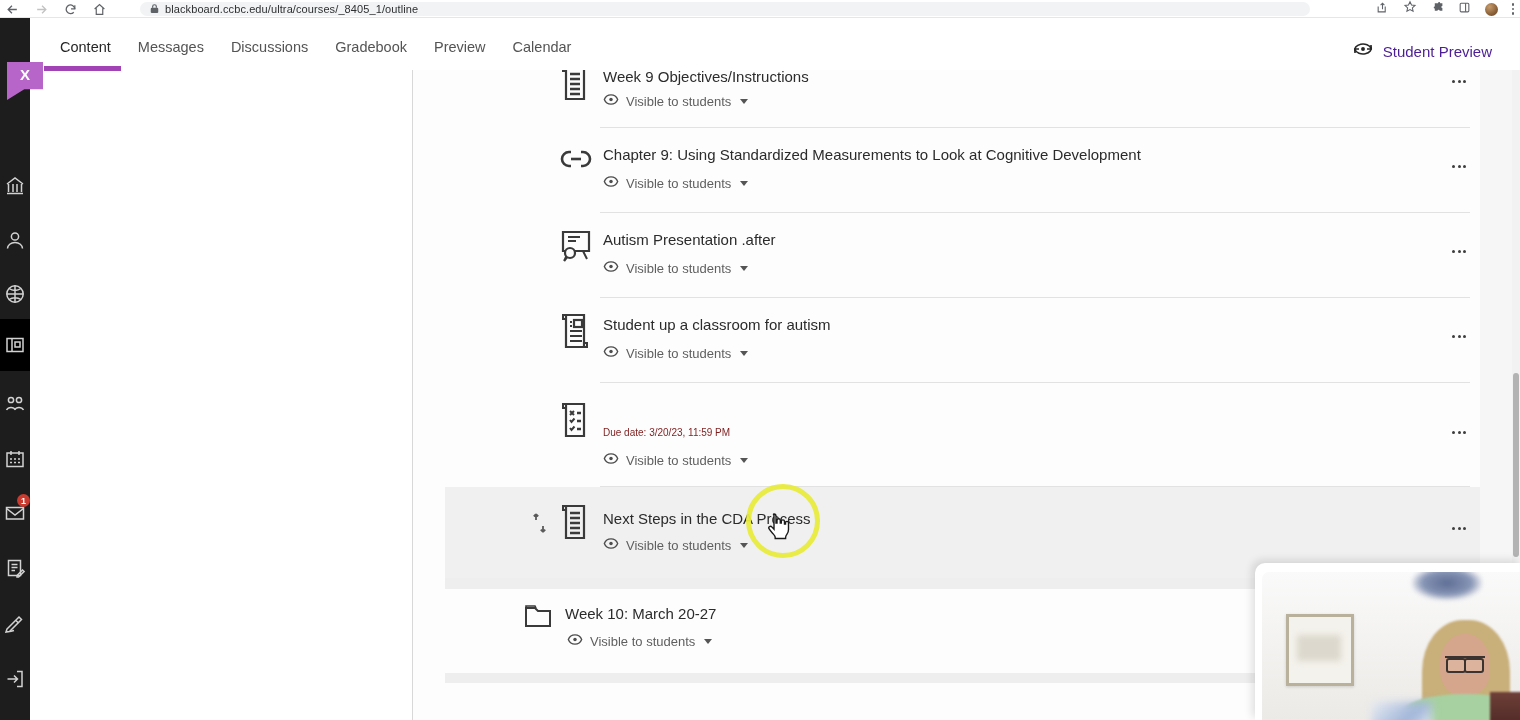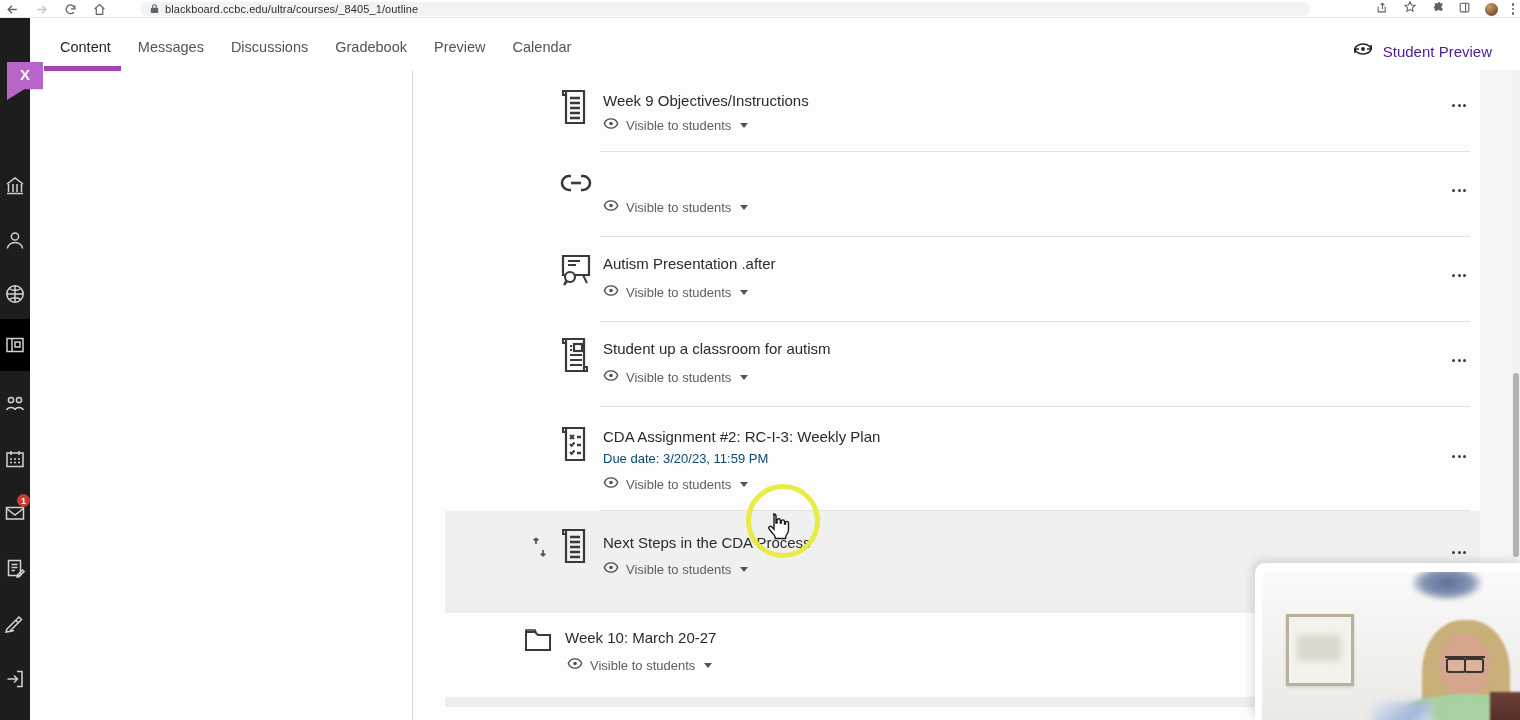--- a/index.html
+++ b/index.html
@@ -49,21 +49,21 @@
   .list { position:absolute; left:445px; top:70px; width:1035px; z-index:9; }
   .card { background:transparent; }
   .card-gap { width:1035px; background:#eeeeee; }
   .ci-row { position:relative; width:1035px; background:transparent; }
   .ci-row.hover { background:#f0f0f0; }
   .ci-row .divider { position:absolute; left:155px; right:10px; bottom:0; height:1px; background:#e2e2e2; }
   .ci-icon { position:absolute; left:112px; }
   .ci-icon.folder-pos { left:79px; }
   .ci-title { position:absolute; left:158px; font-size:15px; font-weight:500; color:#2b2b2b; white-space:nowrap; cursor:pointer; }
   .ci-title.folder-pos { left:120px; }
-  .ci-due { position:absolute; left:158px; font-size:13px; color:#0c4a6e; }
+  .ci-due { position:absolute; left:158px; font-size:10px; color:#7f1d1d; }
   .ci-vis { position:absolute; left:158px; display:flex; align-items:center; gap:7px; cursor:pointer; }
   .ci-vis.folder-pos { left:122px; }
   .ci-vis .vis-label { font-size:13px; color:#5f5f5f; }
   .caret { width:0; height:0; border-left:4px solid transparent; border-right:4px solid transparent; border-top:5px solid #555; margin-left:2px; }
   .ci-menu { position:absolute; right:14px; display:flex; gap:2.5px; cursor:pointer; }
   .ci-menu i { width:3px; height:3px; border-radius:50%; background:#3d3d3d; }
   .drag-handle { position:absolute; left:87px; }
 
   
   .webcam { position:absolute; left:1255px; top:563px; width:265px; height:157px; background:#fff; border-top-left-radius:10px; box-shadow:-3px -3px 8px rgba(0,0,0,0.12); z-index:50; overflow:hidden; }
@@ -231,21 +231,21 @@
     <span class="x">X</span>
   </div>
 
 <div class="left-panel"></div>
 <div class="main"></div>
 <div class="right-strip"></div>
 <div class="scrollbar"></div>
 <div class="scroll-thumb"></div>
 
 <div class="list" id="content-list">
-    <div class="card" style="padding-bottom: 0; margin-top: 24px;">
+    <div class="card" style="padding-bottom: 0;">
       <div class="ci-row" style="height: 58px;">
         <span class="ci-icon" style="top:-6px"><svg width="36" height="38" viewBox="0 0 36 38" fill="none" stroke="#3a3a3a" stroke-width="2.2">
             <path d="M9 3h18v32H9z"></path>
             <path d="M9 3h-3v4h3" stroke-width="2"></path>
             <path d="M13 10h10M13 15h10M13 20h10M13 25h10M13 30h10" stroke-width="2.4"></path>
           </svg></span>
         <span class="ci-title" style="top:-2px">Week 9 Objectives/Instructions</span>
         <span class="ci-vis" style="top:22px">
           <span><svg width="16" height="13" viewBox="0 0 24 18" fill="none" stroke="#4c4c4c" stroke-width="2">
               <path d="M12 2C7 2 3.2 5.8 2 9c1.2 3.2 5 7 10 7s8.8-3.8 10-7c-1.2-3.2-5-7-10-7z"></path>
@@ -260,20 +260,21 @@
           <i></i>
         </span>
         <span class="divider"></span>
       </div>
       <div class="ci-row" style="height: 85px;">
         <span class="ci-icon" style="top:14px"><svg width="38" height="34" viewBox="0 0 38 34" fill="none" stroke="#3a3a3a" stroke-width="2.6">
             <path d="M14 10h-2a7 7 0 0 0 0 14h2"></path>
             <path d="M24 10h2a7 7 0 0 1 0 14h-2"></path>
             <path d="M14 17h10"></path>
           </svg></span>
+        <span class="ci-title" style="top:18px">Chapter 9: Using Standardized Measurements to Look at Cognitive Development</span>
         <span class="ci-vis" style="top:46px">
           <span><svg width="16" height="13" viewBox="0 0 24 18" fill="none" stroke="#4c4c4c" stroke-width="2">
               <path d="M12 2C7 2 3.2 5.8 2 9c1.2 3.2 5 7 10 7s8.8-3.8 10-7c-1.2-3.2-5-7-10-7z"></path>
               <circle cx="12" cy="9" r="2.6" fill="#4c4c4c" stroke="none"></circle>
             </svg></span>
           <span class="vis-label">Visible to students</span>
           <span class="caret"></span>
         </span>
         <span class="ci-menu" style="top:37px">
           <i></i>
@@ -330,21 +331,20 @@
         <span class="divider"></span>
       </div>
       <div class="ci-row" style="height: 104px;">
         <span class="ci-icon" style="top:18px"><svg width="36" height="38" viewBox="0 0 36 38" fill="none" stroke="#3a3a3a" stroke-width="2.2">
             <path d="M9 3h18v32H9z"></path>
             <path d="M9 3h-3v4h3" stroke-width="2"></path>
             <path d="M13 10l4 4M17 10l-4 4" stroke-width="2"></path>
             <path d="M13 19l1.5 2 3-3.5M13 27l1.5 2 3-3.5" stroke-width="2"></path>
             <path d="M20 12h4M20 20h4M20 28h4" stroke-width="2.4"></path>
           </svg></span>
-        <span class="ci-title" style="top:21px">CDA Assignment #2: RC-I-3: Weekly Plan</span>
         <span class="ci-due" style="top:44px">Due date: 3/20/23, 11:59 PM</span>
         <span class="ci-vis" style="top:68px">
           <span><svg width="16" height="13" viewBox="0 0 24 18" fill="none" stroke="#4c4c4c" stroke-width="2">
               <path d="M12 2C7 2 3.2 5.8 2 9c1.2 3.2 5 7 10 7s8.8-3.8 10-7c-1.2-3.2-5-7-10-7z"></path>
               <circle cx="12" cy="9" r="2.6" fill="#4c4c4c" stroke="none"></circle>
             </svg></span>
           <span class="vis-label">Visible to students</span>
           <span class="caret"></span>
         </span>
         <span class="ci-menu" style="top:48px">

